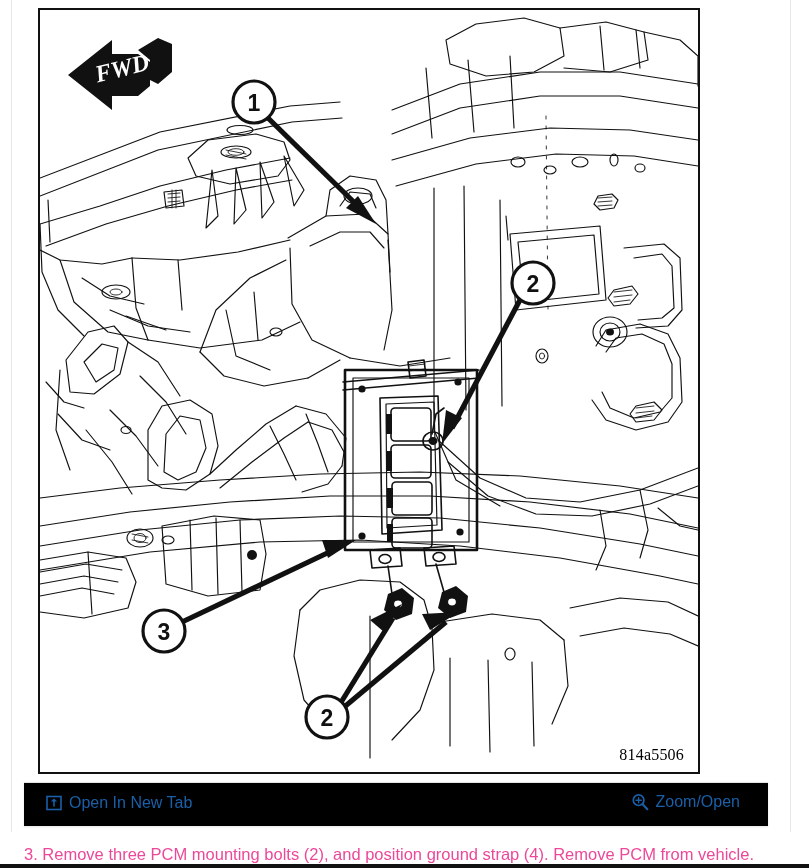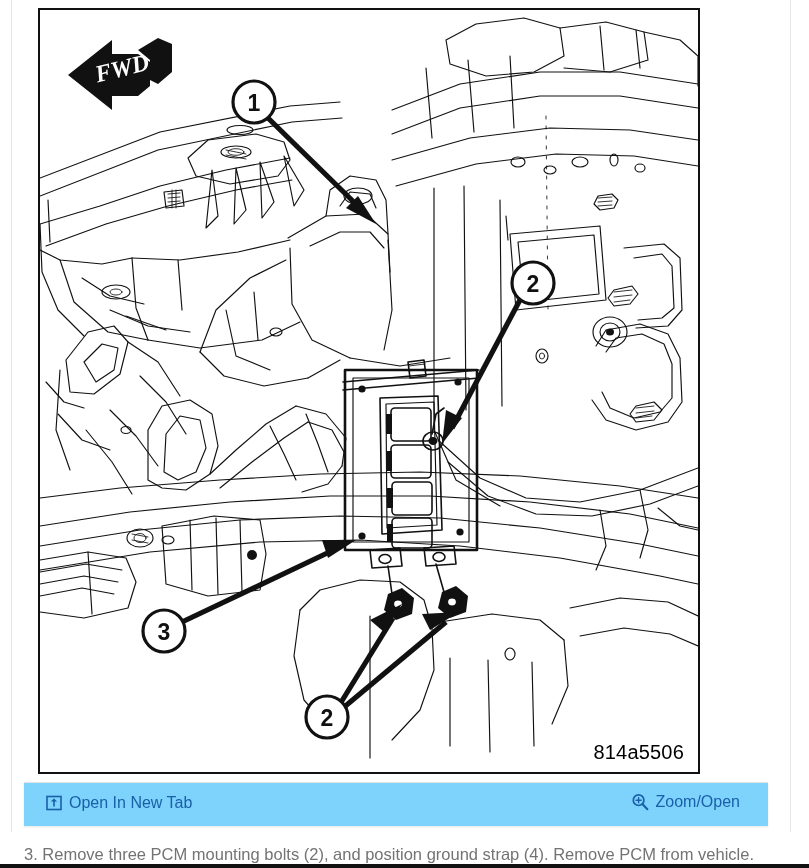--- a/index.html
+++ b/index.html
@@ -56,34 +56,34 @@
     left: 0;
     top: 0;
     width: 658px;
     height: 762px;
   }
 
   .fig-id {
     position: absolute;
     right: 14px;
     bottom: 8px;
-    font-family: Liberation Sans, sans-serif;
-    font-size: 20px;
+    font-family: Liberation Serif, serif;
+    font-size: 16px;
     color: #000000;
     letter-spacing: .2px;
   }
 
   
   #figure-toolbar {
     position: absolute;
     left: 12px;
     top: 782px;
     width: 744px;
     height: 44px;
-    background: #7dd3fc;
+    background: #000000;
     border-top: 1px solid #e3e3e3;
     box-shadow: 0 1px 2px rgba(0,0,0,.10);
     box-sizing: border-box;
   }
 
   .tb-link {
     position: absolute;
     top: 11px;
     display: flex;
     align-items: center;
@@ -101,21 +101,21 @@
 
   .tb-icon { display: inline-block; line-height: 0; }
 
   
   #caption {
     position: absolute;
     left: 0px;
     top: 845px;
     width: 776px;
     font-size: 16.5px;
-    color: #737373;
+    color: #ec4899;
     font-family: "Liberation Sans", sans-serif;
     white-space: nowrap;
   }
   #caption .step-num { padding-left: 24px; }
 
   #bottom-rule {
     position: absolute;
     left: 0;
     top: 864px;
     width: 809px;

